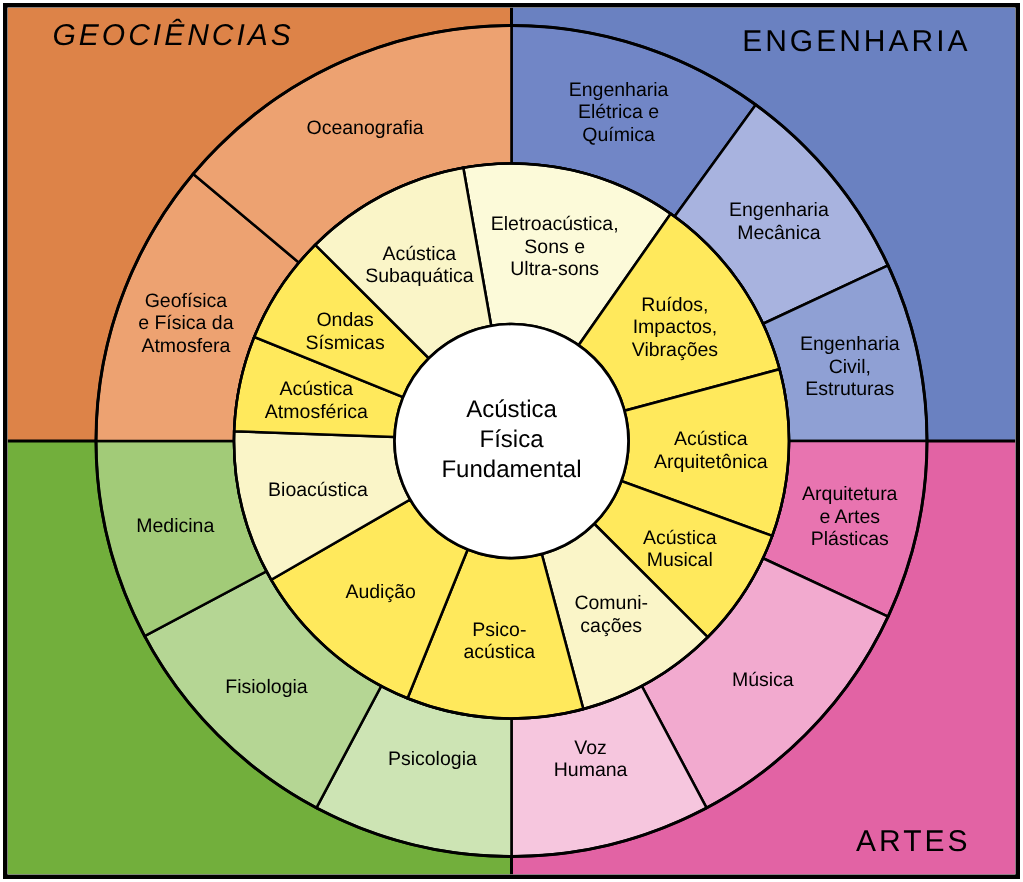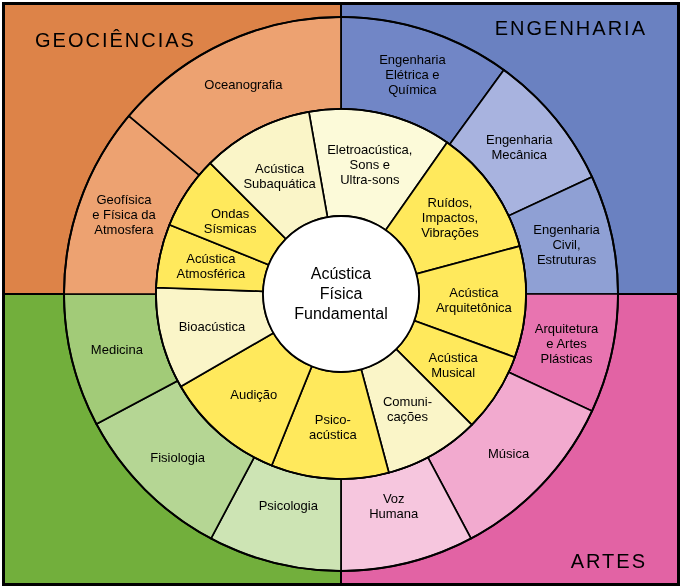--- a/index.html
+++ b/index.html
@@ -19,21 +19,21 @@
     font-size: 13px;
     fill: #000;
   }
   .q-label {
     position: absolute;
     font-size: 20px;
     letter-spacing: 2px;
     color: #000;
     user-select: none;
   }
-  .q-label.tl { left: 30px; top: 24px; }
+  .q-label.tl { left: 30px; top: 8px; font-style: italic; }
   .q-label.tr { right: 30px; top: 12px; }
   .q-label.bl { left: 30px; bottom: 12px; }
   .q-label.br { right: 30px; bottom: 10px; text-align: right; }
   .center-label {
     position: absolute;
     left: 246px;
     top: 259px;
     width: 180px;
     text-align: center;
     font-size: 16px;

